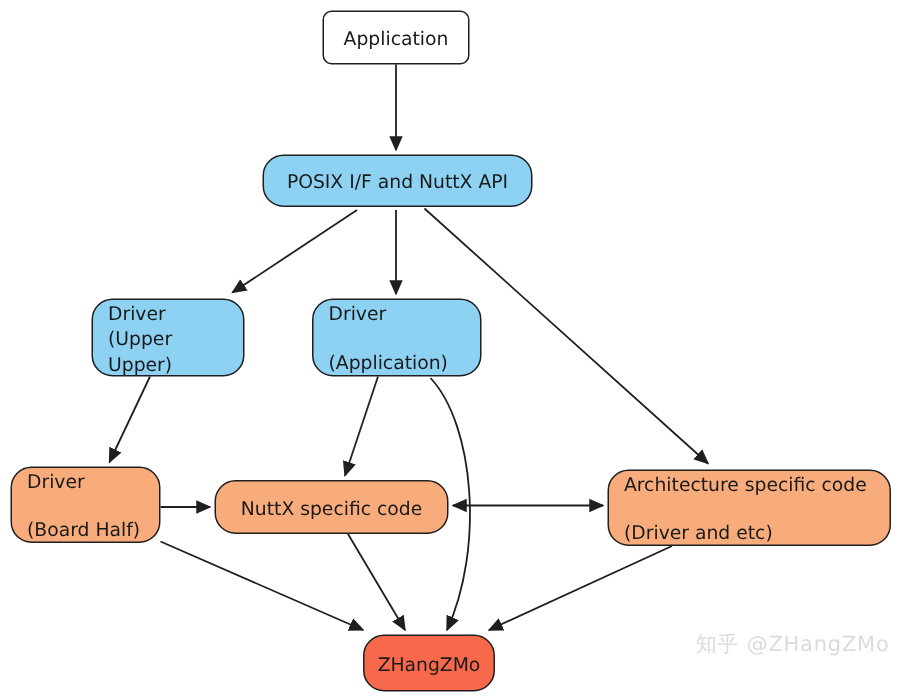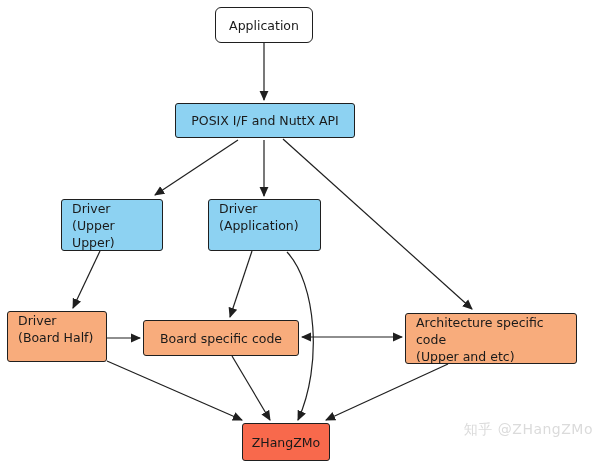--- a/index.html
+++ b/index.html
@@ -27,35 +27,35 @@
     stroke-width: 1.2;
   }
   .edges marker path {
     fill: var(--edge, #1f1f1f);
     stroke: none;
   }
   .node {
     position: absolute;
     box-sizing: border-box;
     border: 1px solid var(--edge, #1f1f1f);
-    border-radius: 3px;
+    border-radius: 14px;
     font-size: 12.5px;
     line-height: 17px;
     color: var(--text, #1a1a1a);
   }
   .node.center {
     display: flex;
     align-items: center;
     justify-content: center;
     text-align: center;
   }
   .node.leftalign {
     display: flex;
     flex-direction: column;
-    justify-content: flex-start;
+    justify-content: space-between;
     padding-left: 10px;
     padding-right: 4px;
   }
   .fill-white  { background: var(--node_white,  #ffffff); }
   .fill-blue   { background: var(--node_blue,   #8dd2f2); }
   .fill-orange { background: var(--node_orange, #f8ac7c); }
   .fill-red    { background: var(--node_red,    #f8694c); }
   .watermark {
     position: absolute;
     top: 421px;
@@ -108,26 +108,26 @@
     <span>Driver</span>
     <span>(Application)</span>
   </div>
 
   <div class="node leftalign fill-orange" style="left:7px; top:311px; width:100px; height:51px;">
     <span>Driver</span>
     <span>(Board Half)</span>
   </div>
 
   <div class="node center fill-orange" style="left:143px; top:320px; width:156px; height:36px;">
-    <span>Board specific code</span>
+    <span>NuttX specific code</span>
   </div>
 
-  <div class="node leftalign fill-orange" style="left:405px; top:313px; width:172px; height:51px;">
+  <div class="node leftalign fill-orange" style="left:405px; top:313px; width:189px; height:51px;">
     <span>Architecture specific code</span>
-    <span>(Upper and etc)</span>
+    <span>(Driver and etc)</span>
   </div>
 
   <div class="node center fill-red" style="left:242px; top:423px; width:88px; height:38px;">
     <span>ZHangZMo</span>
   </div>
 
   <div class="watermark">知乎 @ZHangZMo</div>
 
 </div>
 

